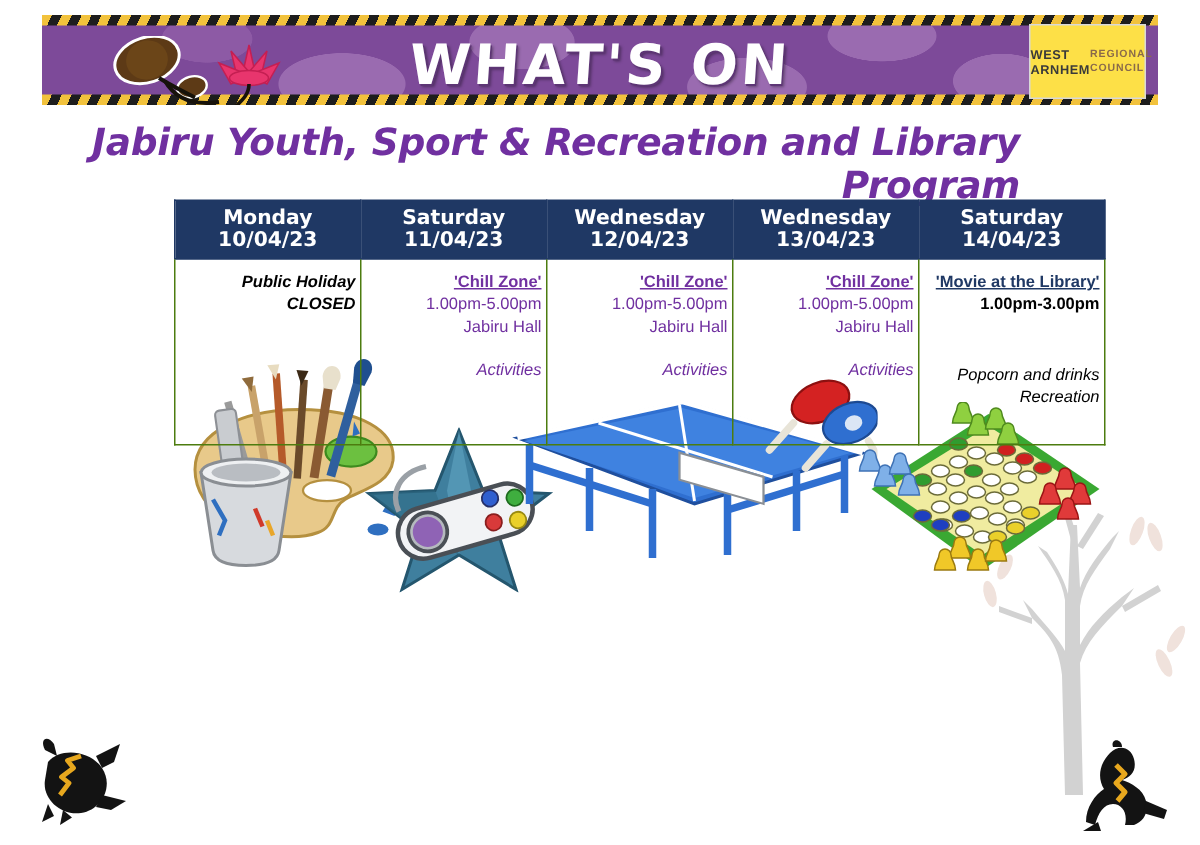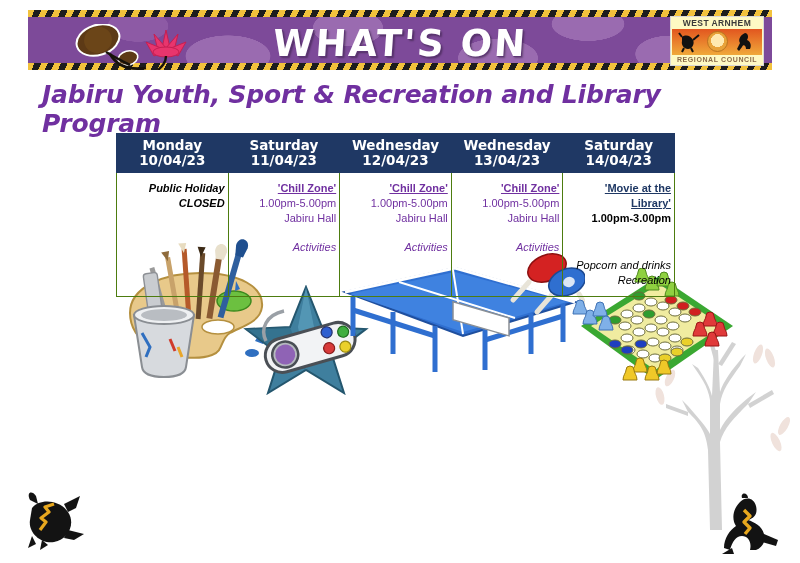--- a/index.html
+++ b/index.html
@@ -24,35 +24,35 @@
 
   .banner-title{position:absolute;left:0;top:6px;width:744px;height:54px;display:flex;align-items:center;justify-content:center;
      font-family:"DejaVu Sans",sans-serif;font-weight:700;font-size:37px;color:#ffffff;letter-spacing:2px;
      text-shadow:1px 1px 0 #5d3575,2px 2px 2px rgba(0,0,0,.35);transform:skewX(-4deg);}
 
   
   .pod{position:absolute;left:38px;top:14px;width:120px;height:46px;}
   .lotus{position:absolute;left:112px;top:16px;width:52px;height:48px;}
 
   
-  .logo{position:absolute;right:8px;top:6px;width:94px;height:50px;background:#fef9c3;border:1px solid #d8d8d8;
-        display:flex;flex-direction:column;align-items:center;justify-content:space-between;padding:1px 0;box-sizing:border-box;}
+  .logo{position:absolute;right:8px;top:6px;width:78px;height:50px;background:#fde047;border:1px solid #d8d8d8;
+        display:flex;flex-direction:row;align-items:center;justify-content:space-between;padding:1px 0;box-sizing:border-box;}
   .logo-top{font-size:8.5px;font-weight:700;color:#3a3a3a;letter-spacing:.4px;line-height:10px;}
   .logo-bot{font-size:7px;font-weight:700;color:#8a6a4a;letter-spacing:.6px;line-height:9px;}
   .logo-mid{width:90px;height:26px;background:linear-gradient(#e2561f,#f0a93a);position:relative;overflow:hidden;}
   .logo-circle{position:absolute;left:35px;top:2px;width:21px;height:21px;border-radius:50%;
        background:radial-gradient(circle at 50% 45%,#ffe9b0 0 45%,#e8a23a 46% 100%);border:1px solid #b9741f;box-sizing:border-box;}
   .logo-fig{position:absolute;top:2px;width:22px;height:22px;}
 
   
-  .prog-title{position:absolute;left:0;top:80px;width:680px;text-align:left;
-      font-family:"DejaVu Sans",sans-serif;font-style:italic;font-weight:700;font-size:25px;color:#7030a0;letter-spacing:-.2px;margin-left:42px;}
-
-  
-  .table{position:absolute;left:116px;top:133px;width:559px;border-collapse:collapse;table-layout:fixed;}
+  .prog-title{position:absolute;left:0;top:80px;width:680px;text-align:right;
+      font-family:"DejaVu Sans",sans-serif;font-style:italic;font-weight:700;font-size:25px;color:#7030a0;letter-spacing:-.2px;}
+
+  
+  .table{position:absolute;left:116px;top:133px;width:621px;border-collapse:collapse;table-layout:fixed;}
   .table th{background:#1f3864;color:#ffffff;border:1px solid #1f3864;
       font-family:"DejaVu Sans",sans-serif;font-weight:700;font-size:13.5px;line-height:15px;padding:4px 2px;text-align:center;}
   .table td{border:1px solid #4d7c0f;vertical-align:top;height:115px;padding:8px 3px 0;text-align:right;background:transparent;}
 
   .cell-line{font-size:11px;line-height:15px;color:#7030a0;font-family:"Liberation Sans",sans-serif;}
   .cell-line.title{font-weight:700;text-decoration:underline;}
   .cell-line.act{font-style:italic;margin-top:14px;}
   .cell-line.closed{color:#000;font-weight:700;font-style:italic;font-size:11px;}
   .cell-line.navy{color:#1f3864;font-weight:700;text-decoration:underline;}
   .cell-line.blacktime{color:#000;font-weight:700;}

